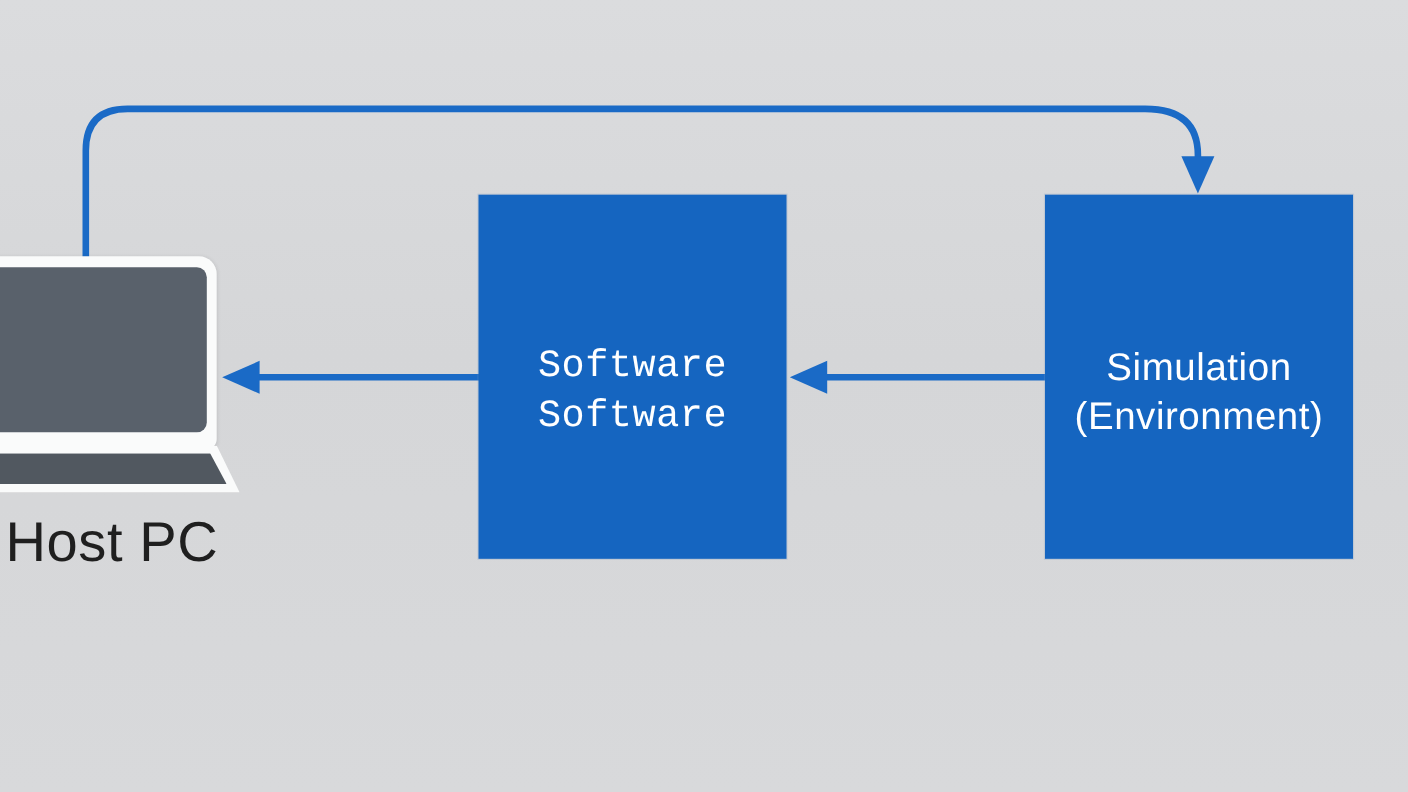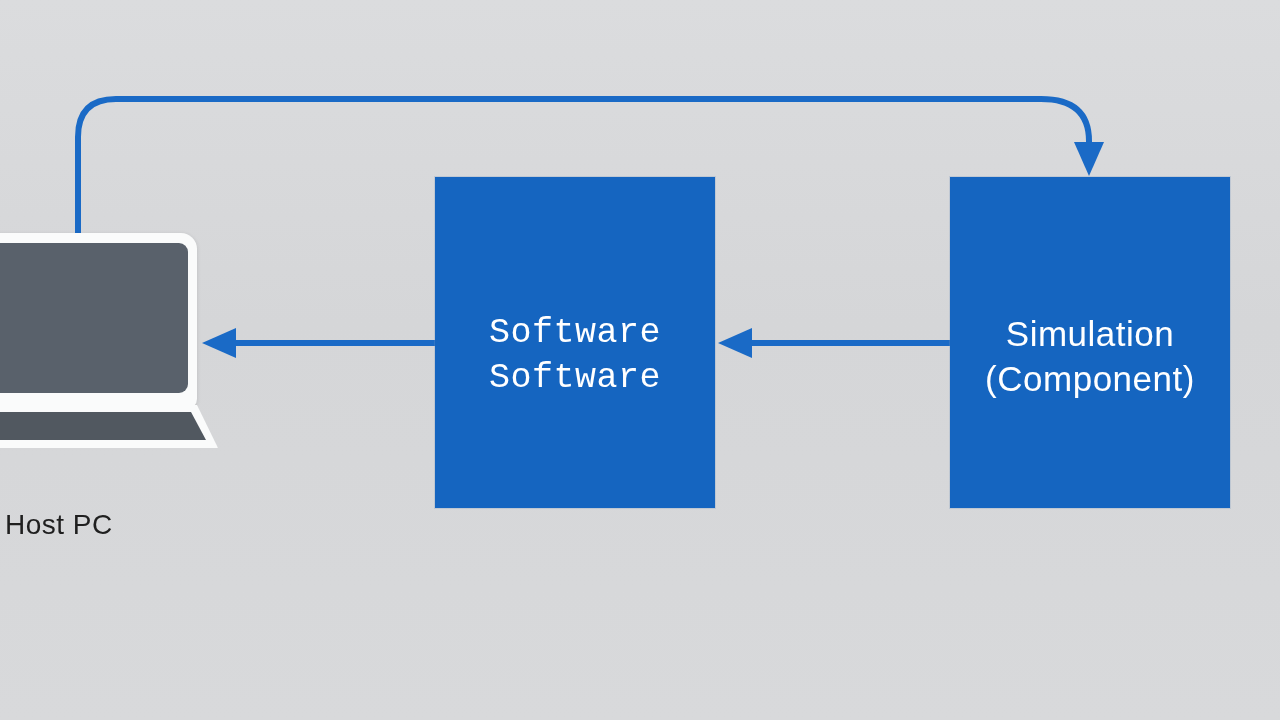--- a/index.html
+++ b/index.html
@@ -63,21 +63,21 @@
   }
   .base{
     position:absolute;left:-60px;top:412px;width:270px;height:28px;
     background:var(--laptop-base);
     clip-path:polygon(0 0,251px 0,266px 28px,0 28px);
   }
 
   .host-label{
     position:absolute;left:5px;top:463px;
     color:var(--label-text);
-    font-size:28px;font-weight:400;letter-spacing:.5px;margin-top:46px;
+    font-size:51px;font-weight:400;letter-spacing:.5px;
   }
 </style>
 </head>
 <body>
 
 <div class="stage">
 
   <svg class="connectors" viewBox="0 0 1280 720" xmlns="http://www.w3.org/2000/svg">
 
     <path class="line" d="M 78 236 L 78 137 Q 78 99 116 99 L 1041 99 Q 1089 99 1089 141 L 1089 145"></path>
@@ -93,21 +93,21 @@
   <div class="node software">
     <div class="box-label">
       <div>Software</div>
       <div>Software</div>
     </div>
   </div>
 
   <div class="node environment">
     <div class="box-label">
       <div>Simulation</div>
-      <div>(Component)</div>
+      <div>(Environment)</div>
     </div>
   </div>
 
   <div class="laptop">
     <div class="screen-casing"></div>
     <div class="screen"></div>
     <div class="base-casing"></div>
     <div class="base"></div>
   </div>
 

